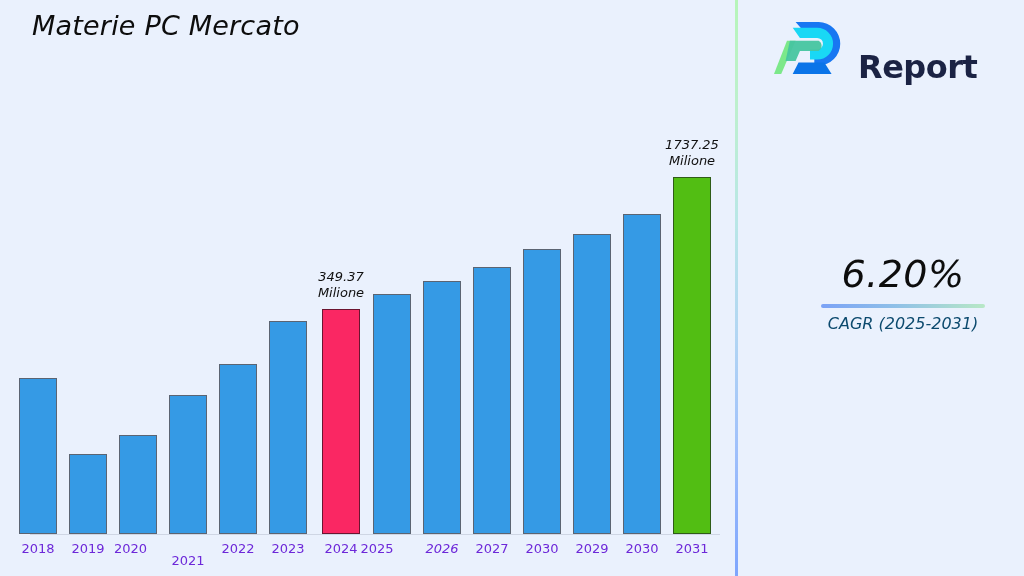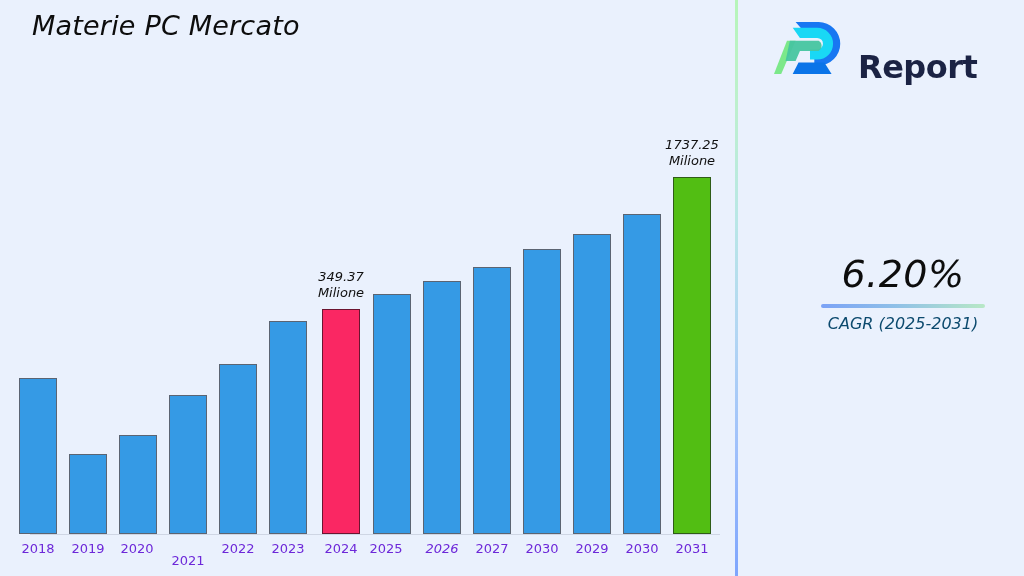--- a/index.html
+++ b/index.html
@@ -171,33 +171,33 @@
     <div class="chart-title">Materie PC Mercato</div>
 
     <div class="plot-area" id="plot-area">
       <div class="axis-line"></div>
 
     <div class="bar" style="left: 19px; top: 378px; width: 38px; height: 156px;"></div>
         <div class="x-tick" style="left: 13px; width: 50px;">2018</div>
         <div class="bar" style="left: 69px; top: 454px; width: 38px; height: 80px;"></div>
         <div class="x-tick" style="left: 63px; width: 50px;">2019</div>
         <div class="bar" style="left: 119px; top: 435px; width: 38px; height: 99px;"></div>
-        <div class="x-tick" style="left: 112px; width: 50px;">2020</div>
+        <div class="x-tick" style="left: 97px; width: 50px; text-align: right;">2020</div>
         <div class="bar" style="left: 169px; top: 395px; width: 38px; height: 139px;"></div>
         <div class="x-tick" style="left: 163px; width: 50px; margin-top: 12px;">2021</div>
         <div class="bar" style="left: 219px; top: 364px; width: 38px; height: 170px;"></div>
         <div class="x-tick" style="left: 213px; width: 50px;">2022</div>
         <div class="bar" style="left: 269px; top: 321px; width: 38px; height: 213px;"></div>
         <div class="x-tick" style="left: 263px; width: 50px;">2023</div>
         <div class="bar highlight-current" style="left: 322px; top: 309px; width: 38px; height: 225px;"></div>
         <div class="bar-value-label" style="left: 286px; top: 269px; width: 110px;">349.37
 Milione</div>
         <div class="x-tick" style="left: 316px; width: 50px;">2024</div>
         <div class="bar" style="left: 373px; top: 294px; width: 38px; height: 240px;"></div>
-        <div class="x-tick" style="left: 361px; width: 50px;">2025</div>
+        <div class="x-tick" style="left: 352px; width: 50px;">2025</div>
         <div class="bar" style="left: 423px; top: 281px; width: 38px; height: 253px;"></div>
         <div class="x-tick" style="left: 417px; width: 50px; font-style: italic;">2026</div>
         <div class="bar" style="left: 473px; top: 267px; width: 38px; height: 267px;"></div>
         <div class="x-tick" style="left: 467px; width: 50px;">2027</div>
         <div class="bar" style="left: 523px; top: 249px; width: 38px; height: 285px;"></div>
         <div class="x-tick" style="left: 517px; width: 50px;">2030</div>
         <div class="bar" style="left: 573px; top: 234px; width: 38px; height: 300px;"></div>
         <div class="x-tick" style="left: 567px; width: 50px;">2029</div>
         <div class="bar" style="left: 623px; top: 214px; width: 38px; height: 320px;"></div>
         <div class="x-tick" style="left: 617px; width: 50px;">2030</div>

